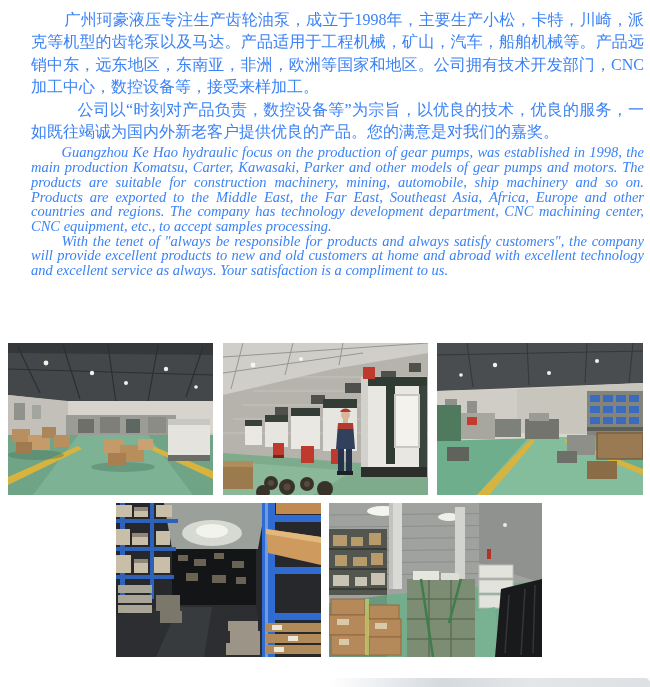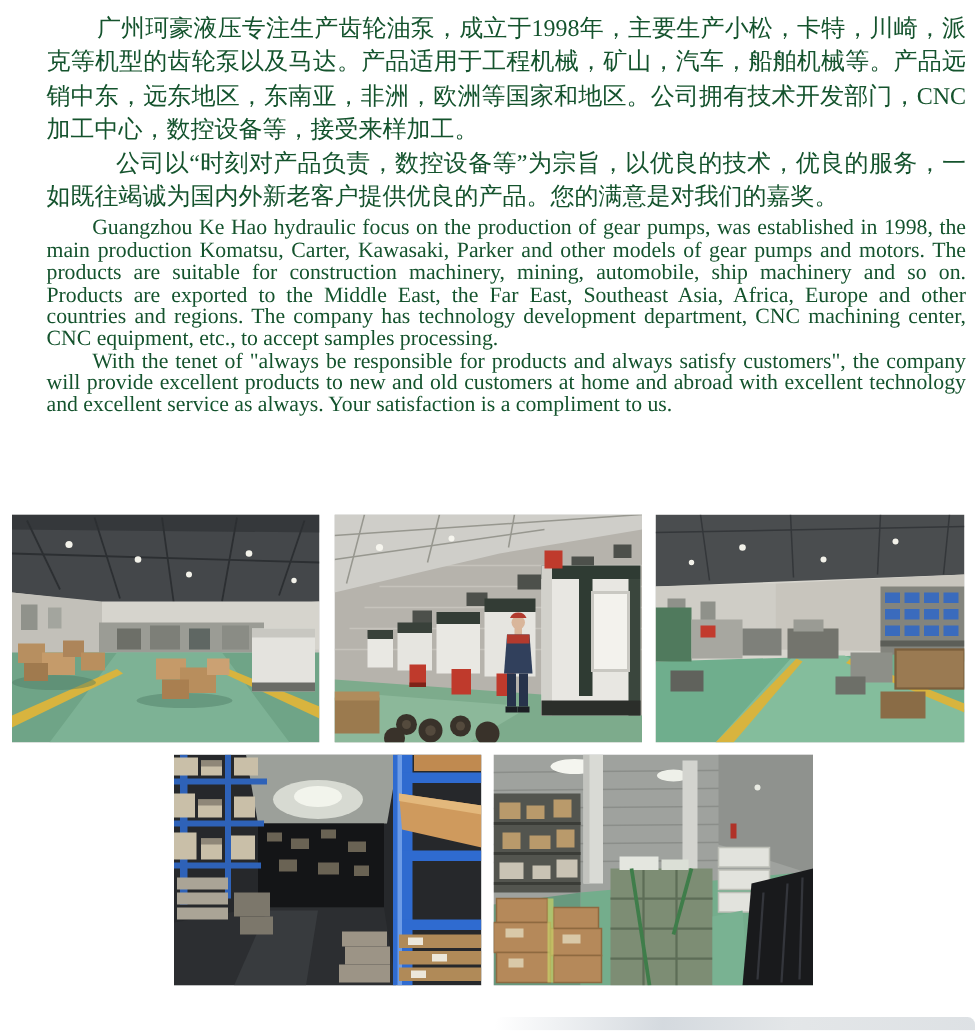--- a/index.html
+++ b/index.html
@@ -1,25 +1,25 @@
 <!DOCTYPE html>
 <html><head>
 <meta charset="utf-8">
 <style>
   html,body{margin:0;padding:0;background:#ffffff;}
   .page{
     position:relative;width:650px;height:687px;background:#ffffff;
     overflow:hidden;font-family:"Liberation Serif","DejaVu Serif",serif;
   }
-  .article{position:absolute;top:0;left:0;width:650px;padding:9px 6px 0 31px;box-sizing:border-box;color:#14532d;}
+  .article{position:absolute;top:0;left:0;width:650px;padding:9px 6px 0 31px;box-sizing:border-box;color:#3b82f6;}
   .article p{margin:0;text-align:justify;}
   .zh{font-size:16px;line-height:22.4px;}
   .zh.p1{text-indent:2.1em;}
   .zh.p2{text-indent:2.9em;}
-  .en{font-size:14.5px;line-height:14.7px;}
+  .en{font-size:14.5px;line-height:14.7px;font-style:italic;}
   .en.p3{text-indent:2.1em;margin-top:2px;}
   .en.p4{text-indent:2.1em;}
   .gallery{position:absolute;left:0;top:0;width:650px;height:687px;}
   figure.photo{margin:0;position:absolute;overflow:hidden;background:#ddd;}
   figure.photo svg{display:block;width:100%;height:100%;}
   .photo1{left:8px;  top:343px;width:205px;height:152px;}
   .photo2{left:223px;top:343px;width:205px;height:152px;}
   .photo3{left:437px;top:343px;width:206px;height:152px;}
   .photo4{left:116px;top:503px;width:205px;height:154px;}
   .photo5{left:329px;top:503px;width:213px;height:154px;}

